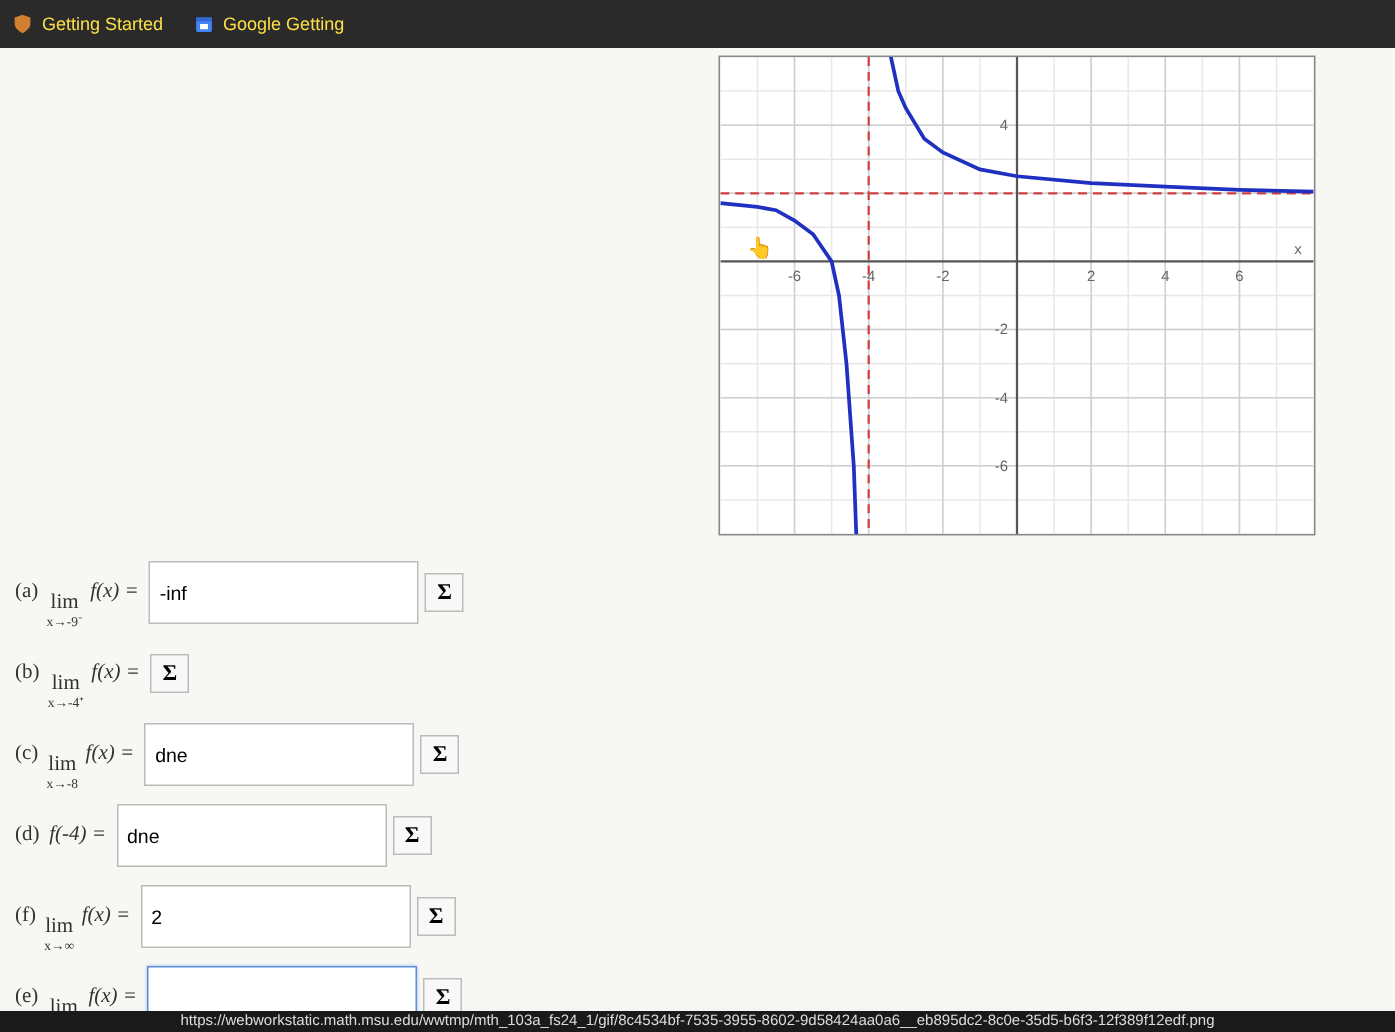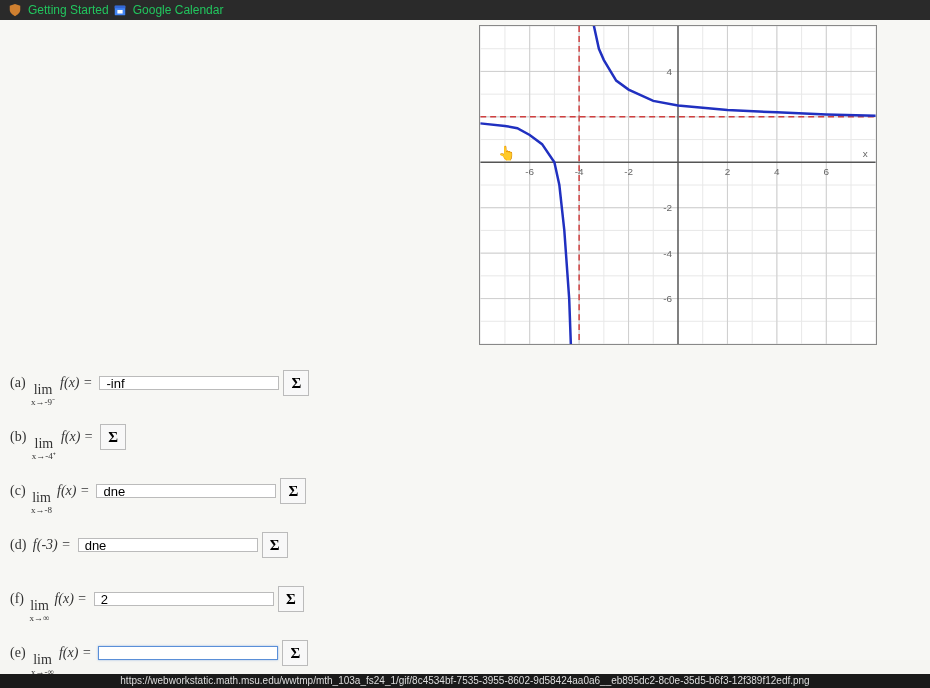--- a/index.html
+++ b/index.html
@@ -10,28 +10,28 @@
     body {
       font-family: "Times New Roman", serif;
       background: #f5f5f2;
       width: 930px;
       height: 688px;
       overflow: hidden;
       position: relative;
     }
     .bookmarks-bar {
       background: #2a2a2a;
-      color: #22c55e;
-      height: 20px;
+      color: #fde047;
+      height: 32px;
       display: flex;
       align-items: center;
       padding: 0 8px;
       font-family: Arial, sans-serif;
       font-size: 12px;
-      gap: 4px;
+      gap: 20px;
     }
     .bookmark-item {
       display: flex;
       align-items: center;
       gap: 6px;
       cursor: pointer;
     }
     .bm-icon {
       width: 14px;
       height: 14px;
@@ -90,21 +90,21 @@
       font-size: 9px;
       margin-top: 1px;
     }
     .fx {
       font-style: italic;
       margin: 0 3px;
       text-align: center;
     }
     .answer-input {
       width: 180px;
-      height: 14px;
+      height: 42px;
       border: 1px solid #bbb;
       background: #fff;
       font-family: Arial, sans-serif;
       font-size: 13px;
       padding: 2px 6px;
       margin-left: 4px;
     }
     .answer-input.focused {
       border: 1px solid #5a8fd8;
       box-shadow: 0 0 2px rgba(90,143,216,0.6);
@@ -165,21 +165,21 @@
     <span>Getting Started</span>
   </div>
   <div class="bookmark-item">
     <span class="bm-icon">
       <svg viewBox="0 0 16 16">
           <rect x="2" y="3" width="12" height="11" rx="1" fill="#4285f4"></rect>
           <rect x="2" y="3" width="12" height="3" fill="#3367d6"></rect>
           <rect x="5" y="8" width="6" height="4" fill="#fff"></rect>
         </svg>
     </span>
-    <span>Google Calendar</span>
+    <span>Google Getting</span>
   </div>
 </div>
 
 <div class="content-area">
 
   <div class="chart-container">
     <svg viewBox="0 0 398 320">
 
       <defs>
         <clipPath id="clip">
@@ -290,21 +290,21 @@
         <span class="lim-top">lim</span>
         <span class="lim-sub">x→-8</span>
       </span>
       <span class="fx">f(x) =</span>
       <input class="answer-input" value="dne" style="">
       <button class="sigma-btn">Σ</button>
     </div>
 
     <div class="question-row">
       <span class="q-label">(d)</span>&nbsp;
-      <span class="fx">f(-3) =</span>
+      <span class="fx">f(-4) =</span>
       <input class="answer-input" value="dne" style="">
       <button class="sigma-btn">Σ</button>
     </div>
 
     <div class="question-row">
       <span class="q-label">(f)</span>&nbsp;
       <span class="lim-block">
         <span class="lim-top">lim</span>
         <span class="lim-sub">x→∞</span>
       </span>

